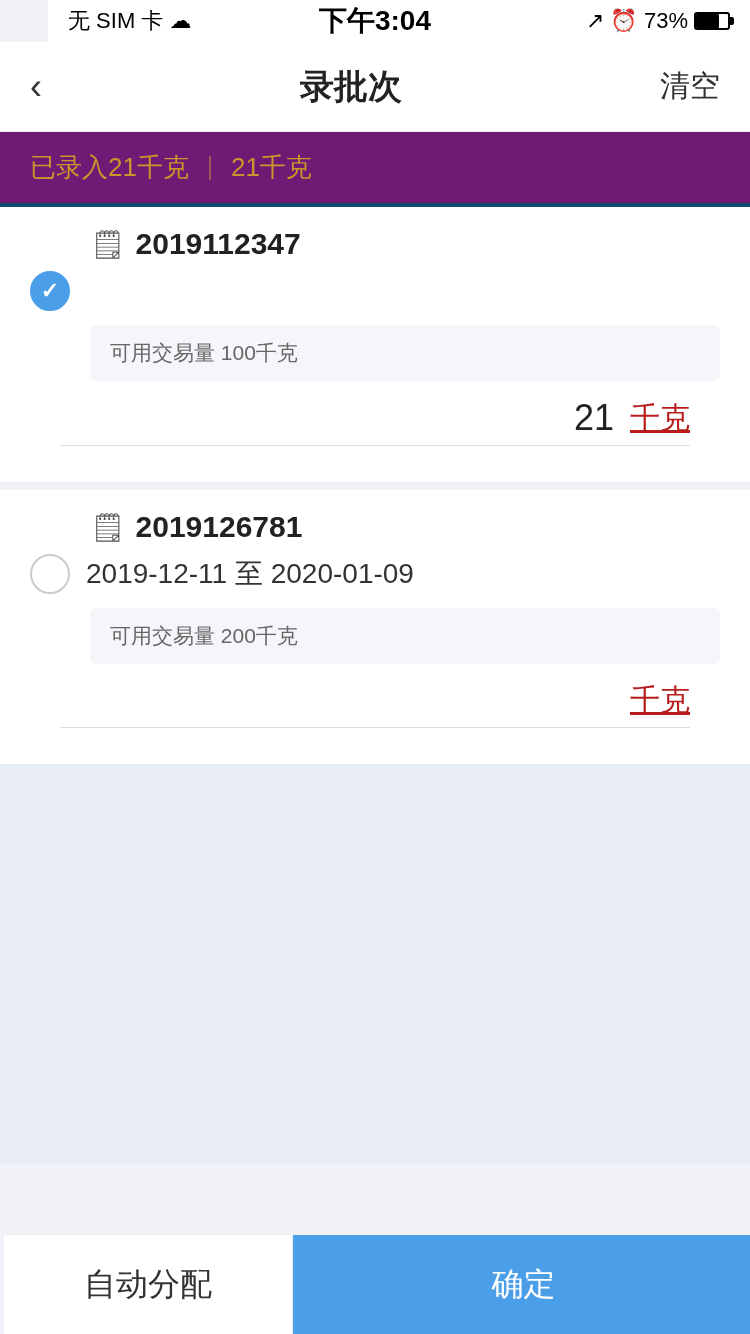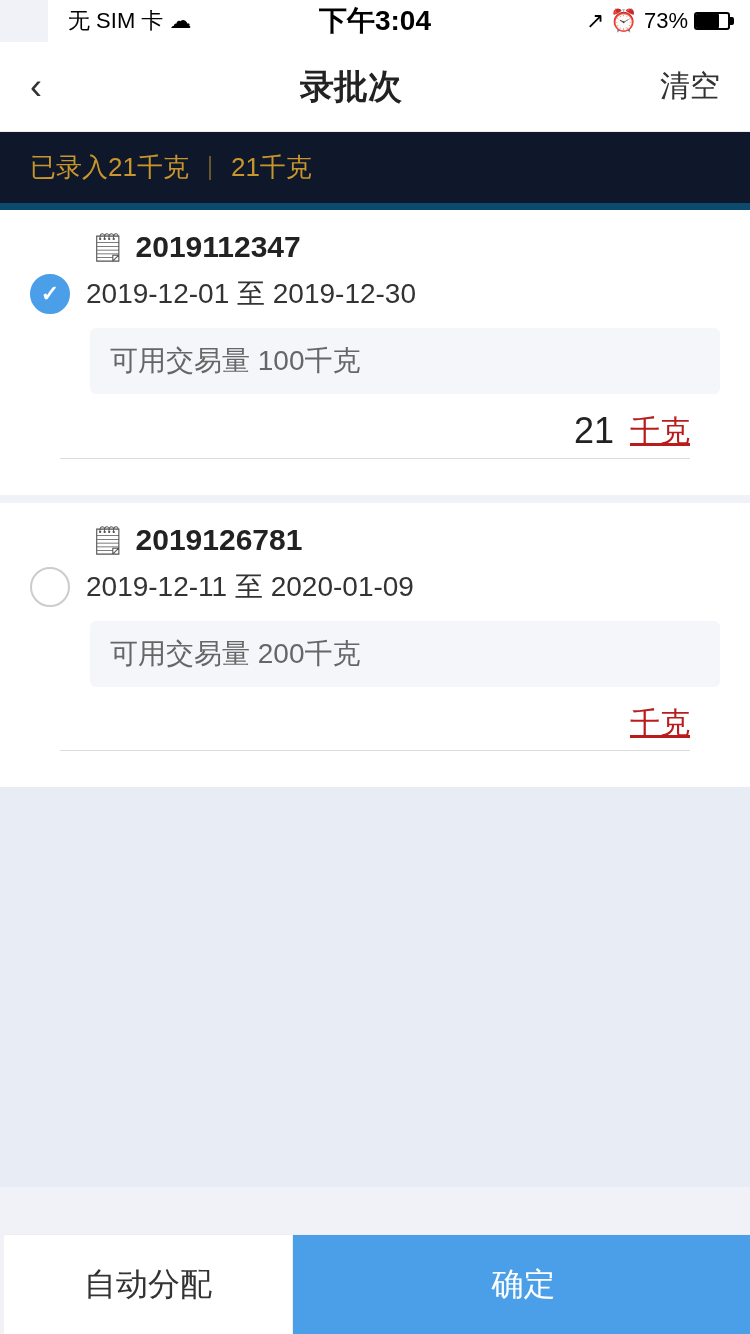--- a/index.html
+++ b/index.html
@@ -92,26 +92,26 @@
       color: #222;
     }
     .nav-clear {
       font-size: 30px;
       color: #333;
       cursor: pointer;
     }
 
     
     .info-banner {
-      background: #0f172a;
+      background: #701a75;
       padding: 18px 30px;
       display: flex;
       align-items: center;
       gap: 20px;
-      border-bottom: 7px solid #0c4a6e;
+      border-bottom: 4px solid #0c4a6e;
     }
     .info-banner-text {
       font-size: 26px;
       color: #c8962a;
     }
     .info-divider {
       width: 2px;
       height: 24px;
       background: #c8962a;
       opacity: 0.5;
@@ -174,21 +174,21 @@
     .batch-date {
       font-size: 28px;
       color: #333;
     }
 
     .available-qty {
       margin-left: 60px;
       background: #f5f6fa;
       border-radius: 6px;
       padding: 14px 20px;
-      font-size: 28px;
+      font-size: 21px;
       color: #666;
     }
 
     
     .qty-input-row {
       display: flex;
       align-items: center;
       justify-content: flex-end;
       padding: 16px 30px 0 30px;
       gap: 16px;
@@ -283,21 +283,20 @@
   <span class="info-banner-text">21千克</span>
 </div>
 
 <div class="batch-item">
   <div class="batch-item-header">
     <span class="batch-icon">🗒</span>
     <span class="batch-id">2019112347</span>
   </div>
   <div class="batch-date-row">
     <div class="radio-circle selected"></div>
-    <span class="batch-date">2019-12-01 至 2019-12-30</span>
   </div>
   <div class="available-qty">可用交易量 100千克</div>
   <div class="qty-input-row">
     <input class="qty-input" type="text" value="21" style="">
     <span class="qty-unit">千克</span>
   </div>
   <div class="qty-underline"></div>
 </div>
 
 <div class="batch-item">

